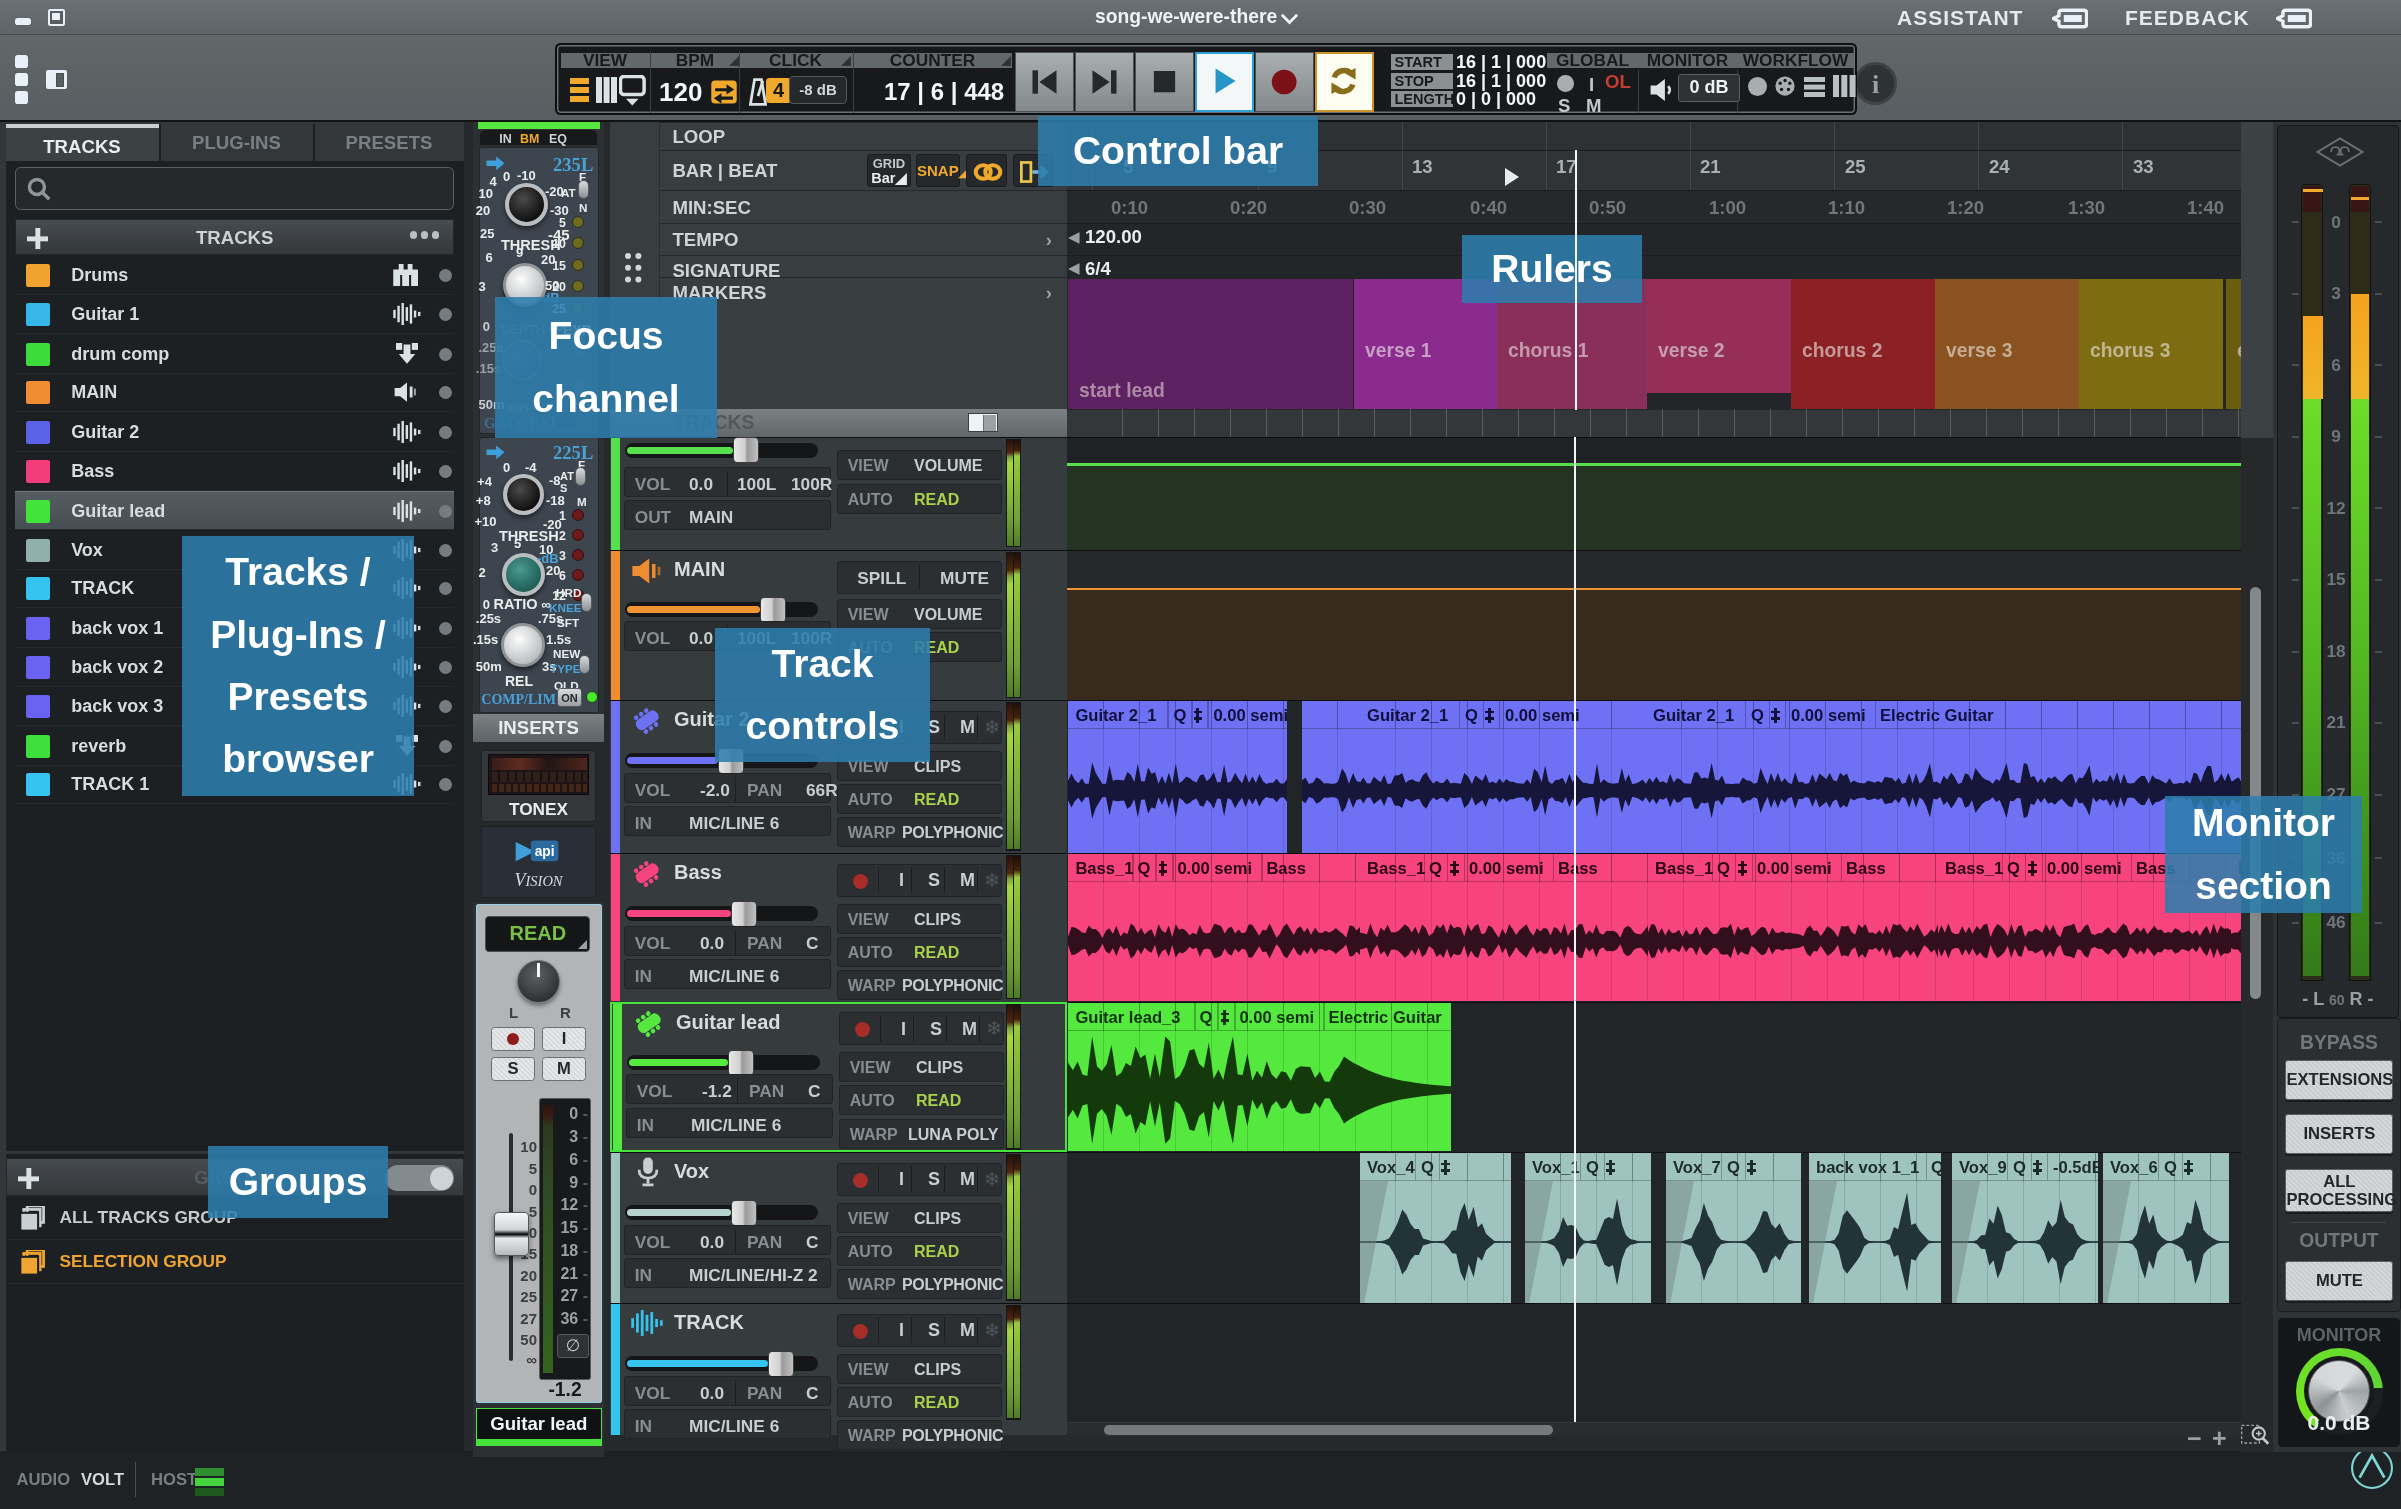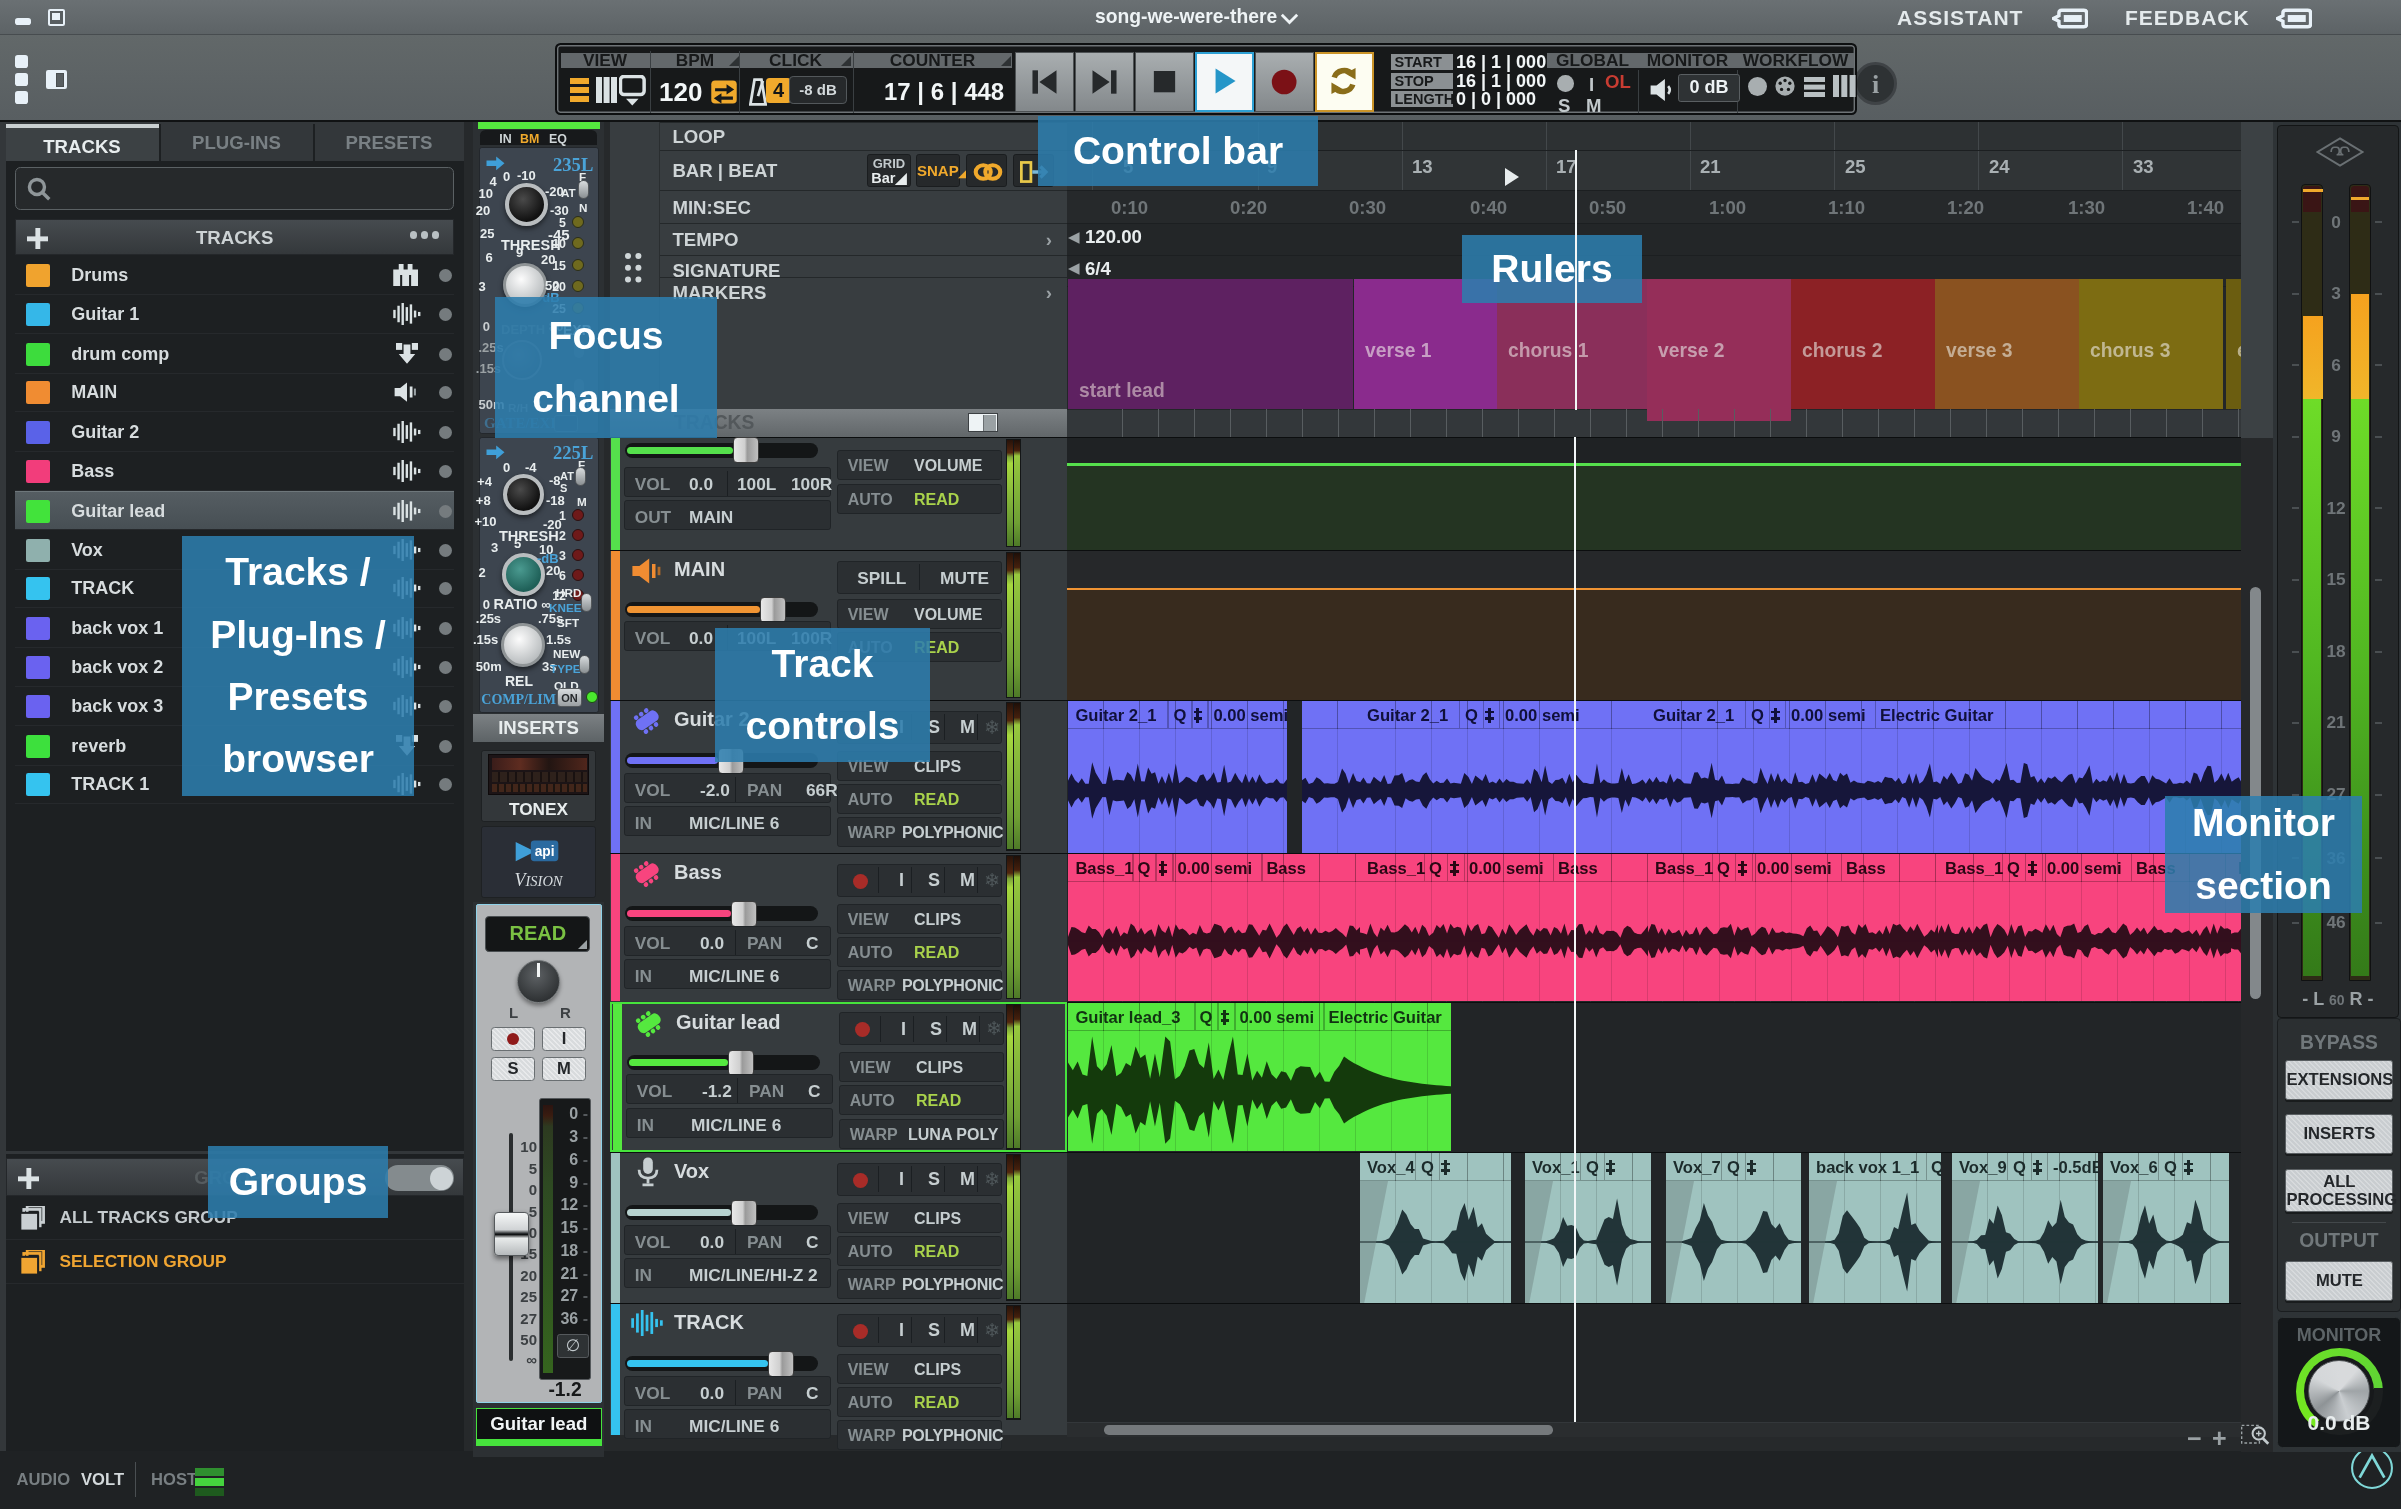--- a/index.html
+++ b/index.html
@@ -173,21 +173,21 @@
   <div class="abs" style="left:965px;top:28px;width:2.1px;height:260px;background:#f2f6f7;z-index:5;"></div>
   <div class="abs" style="left:458px;top:157px;width:285px;height:130px;background:#5e2161;">
         <div style="position:absolute;left:11px;top:61px;font-size:19.3px;font-weight:bold;color:#ad8aa5;white-space:nowrap;margin-top:40px;">start lead</div>
       </div>
       <div class="abs" style="left:744px;top:157px;width:144px;height:130px;background:#8a2b8d;">
         <div style="position:absolute;left:11px;top:61px;font-size:19.3px;font-weight:bold;color:#c79ec4;white-space:nowrap;">verse 1</div>
       </div>
       <div class="abs" style="left:887px;top:157px;width:150px;height:130px;background:#8a2f5a;">
         <div style="position:absolute;left:11px;top:61px;font-size:19.3px;font-weight:bold;color:#c49aab;white-space:nowrap;">chorus 1</div>
       </div>
-      <div class="abs" style="left:1037px;top:157px;width:144px;height:142px;background:#952e59;">
+      <div class="abs" style="left:1037px;top:157px;width:144px;height:114px;background:#952e59;">
         <div style="position:absolute;left:11px;top:61px;font-size:19.3px;font-weight:bold;color:#c79eae;white-space:nowrap;">verse 2</div>
       </div>
       <div class="abs" style="left:1181px;top:157px;width:144px;height:130px;background:#8c2125;">
         <div style="position:absolute;left:11px;top:61px;font-size:19.3px;font-weight:bold;color:#c49a98;white-space:nowrap;">chorus 2</div>
       </div>
       <div class="abs" style="left:1325px;top:157px;width:144px;height:130px;background:#8a5220;">
         <div style="position:absolute;left:11px;top:61px;font-size:19.3px;font-weight:bold;color:#c4ad94;white-space:nowrap;">verse 3</div>
       </div>
       <div class="abs" style="left:1469px;top:157px;width:144px;height:130px;background:#7d6c12;">
         <div style="position:absolute;left:11px;top:61px;font-size:19.3px;font-weight:bold;color:#c0b791;white-space:nowrap;">chorus 3</div>

